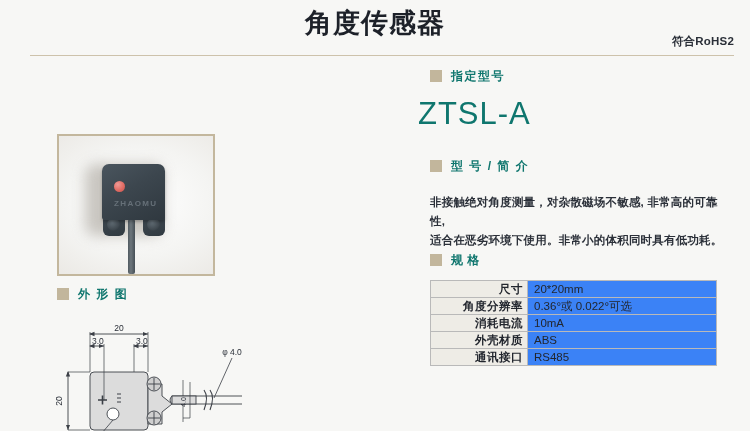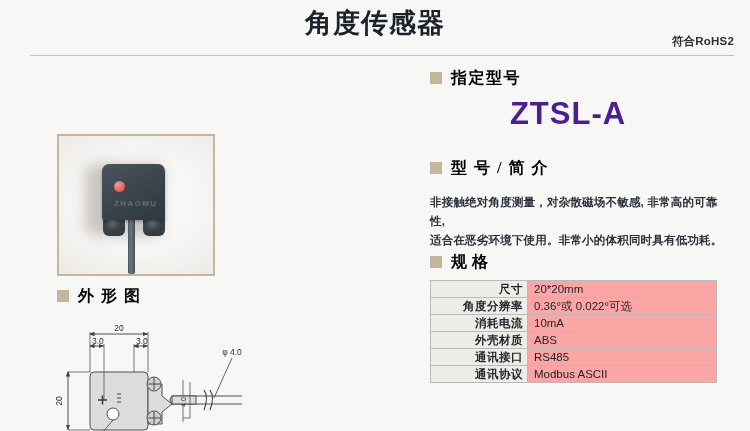--- a/index.html
+++ b/index.html
@@ -79,26 +79,25 @@
     gap: 9px;
   }
   .sq {
     width: 12px;
     height: 12px;
     background: #c2b69c;
     flex: 0 0 auto;
     display: block;
   }
   .sec-head .lbl {
-    font-size: 16px;
-    font-weight: bold;
-    color: #000000;
+    font-size: 12px;
+    font-weight: bold;
+    color: #0f766e;
     letter-spacing: 1.5px;
     line-height: 1;
-    font-family: Liberation Serif, serif;
   }
   .sec-head.tight .lbl { letter-spacing: .5px; }
 
   
   .photo-frame {
     position: absolute;
     left: 57px;
     top: 76px;
     width: 158px;
     height: 142px;
@@ -198,25 +197,24 @@
   }
   .drawing svg { display: block; }
 
   
   .model-head { position: absolute; left: 12px; top: 12px; }
   .model-name {
     position: absolute;
     left: 0;
     top: 38px;
     width: 300px;
-    text-align: center;
     font-size: 31px;
-    font-weight: bold;
+    font-weight: normal;
     letter-spacing: 1px;
-    color: #4c1d95;
+    color: #0f766e;
   }
   .intro-head { position: absolute; left: 12px; top: 102px; }
   .intro-text {
     position: absolute;
     left: 12px;
     top: 135px;
     width: 300px;
     font-size: 11.5px;
     line-height: 19px;
     font-weight: bold;
@@ -241,21 +239,21 @@
     line-height: 16px;
   }
   .spec-table td.k {
     width: 88px;
     background: #eeece6;
     text-align: right;
     font-weight: bold;
     letter-spacing: .5px;
   }
   .spec-table td.v {
-    background: #fca5a5;
+    background: #3b82f6;
     text-align: left;
     padding-left: 6px;
   }
 </style>
 </head>
 <body>
 
 <div class="page-header">
   <div class="page-title">角度传感器</div>
   <div class="rohs-tag">符合RoHS2</div>
@@ -418,20 +416,16 @@
             <td class="v">10mA</td>
           </tr>
           <tr>
             <td class="k">外壳材质</td>
             <td class="v">ABS</td>
           </tr>
           <tr>
             <td class="k">通讯接口</td>
             <td class="v">RS485</td>
           </tr>
-          <tr>
-            <td class="k">通讯协议</td>
-            <td class="v">Modbus ASCII</td>
-          </tr>
         </tbody>
     </table>
   </div>
 </div>
 
 </body></html>

